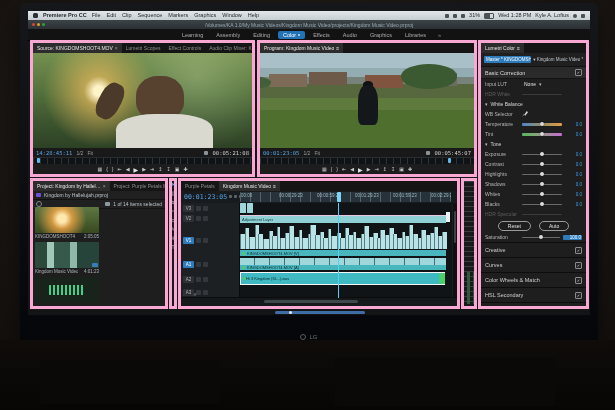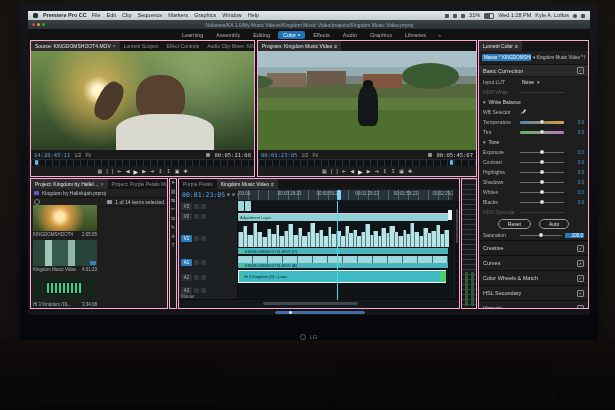--- a/index.html
+++ b/index.html
@@ -33,21 +33,21 @@
   .light{width:3px;height:3px;border-radius:50%}
 
   
   .wsbar{height:11px;background:#121212;display:flex;align-items:center;justify-content:center;gap:3px;
          font-size:5.5px;color:#adadad;border-bottom:1px solid #000}
   .ws{padding:1px 5px;border-radius:2px;display:flex;align-items:center;gap:2px}
   .ws.active{background:#2173b5;color:#fff}
   .wsdot{width:2px;height:2px;border-radius:50%;background:#bfe0ff}
   .wsovf{color:#8a8a8a;margin-left:4px}
 
-  .panel{position:absolute;background:#1e1e1e;border:1px solid #f9a8d4;box-sizing:border-box;overflow:hidden}
+  .panel{position:absolute;background:#1e1e1e;border:3px solid #f9a8d4;box-sizing:border-box;overflow:hidden}
   .ptabs{height:10px;background:#151515;display:flex;align-items:stretch;font-size:5px;color:#8e8e8e;
          white-space:nowrap;overflow:hidden}
   .ptab{padding:0 4px;display:flex;align-items:center;gap:2px;flex:0 0 auto}
   .ptab.active{background:#2c2c2c;color:#e6e6e6}
   .tclose{color:#9a9a9a}
 
   
   .vid{position:absolute;left:0;right:0;top:10px;bottom:26px;background:#000;overflow:hidden}
   .vsrc{position:absolute;inset:0;
     background:

